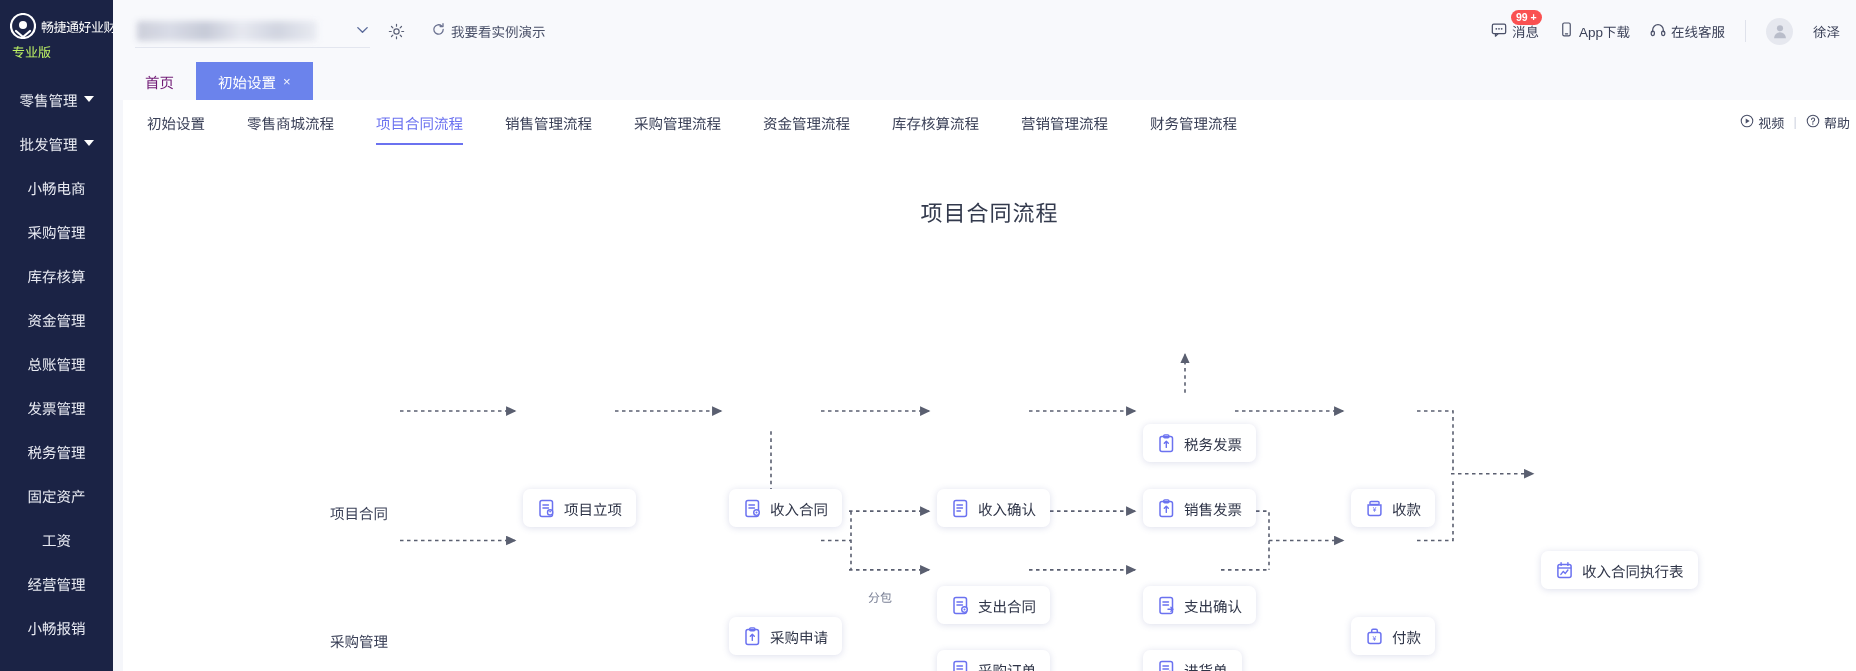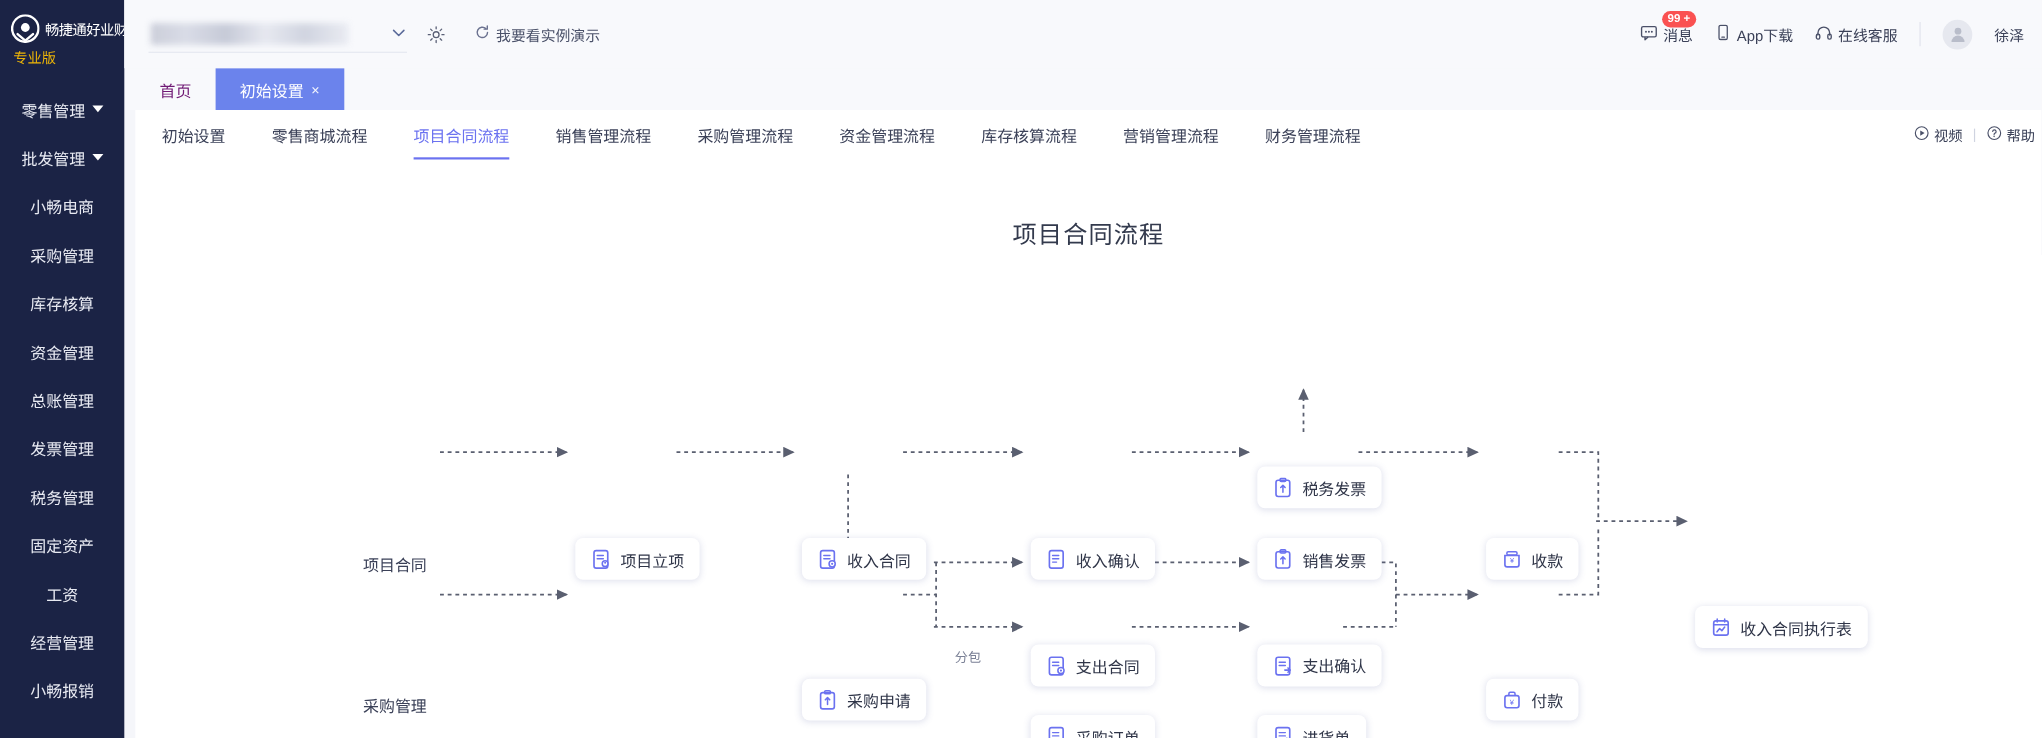--- a/index.html
+++ b/index.html
@@ -19,21 +19,21 @@
   .brand-row { display: flex; align-items: center; gap: 5px; }
   .logo-mark {
     width: 26px; height: 26px; flex: 0 0 26px; position: relative;
   }
   .logo-mark svg { display: block; }
   .brand-name {
     color: #ffffff; font-size: 13px; letter-spacing: -0.5px;
     white-space: nowrap; font-weight: 500;
   }
   .brand-sub {
-    color: #eab308; font-size: 13px; margin-top: 3px; padding-left: 2px;
+    color: #bef264; font-size: 13px; margin-top: 3px; padding-left: 2px;
     font-weight: 500;
   }
   .nav-list { padding-top: 4px; }
   .nav-item {
     height: 44px; display: flex; align-items: center; justify-content: center;
     gap: 6px; color: #e8eaf2; font-size: 14.5px; cursor: pointer;
     position: relative; white-space: nowrap;
   }
   .caret {
     width: 0; height: 0; border-left: 5px solid transparent;
@@ -476,21 +476,21 @@
                 <svg class="ic" viewBox="0 0 18 19">
                   <rect x="2.5" y="1.5" width="12.5" height="16" rx="2" fill="none" stroke="#6b72f0" stroke-width="1.5"></rect>
                   <line x1="5.4" y1="6" x2="11" y2="6" stroke="#6b72f0" stroke-width="1.3" stroke-linecap="round"></line>
                  <line x1="5.4" y1="9" x2="11" y2="9" stroke="#6b72f0" stroke-width="1.3" stroke-linecap="round"></line>
                   <circle cx="13" cy="13.6" r="2.8" fill="#fff" stroke="#6b72f0" stroke-width="1.4"></circle>
                <circle cx="13" cy="13.6" r="1" fill="#6b72f0"></circle>
                 </svg>
               </span>
               <span>支出合同</span>
             </div>
-            <div class="node" style="left: 1020px; top: 441px; font-family: Liberation Serif, serif;">
+            <div class="node" style="left: 1020px; top: 441px;">
               <span style="display: flex;">
                 <svg class="ic" viewBox="0 0 18 19">
                   <rect x="2.5" y="1.5" width="12.5" height="16" rx="2" fill="none" stroke="#6b72f0" stroke-width="1.5"></rect>
                   <line x1="5.4" y1="6" x2="11" y2="6" stroke="#6b72f0" stroke-width="1.3" stroke-linecap="round"></line>
                  <line x1="5.4" y1="9" x2="11" y2="9" stroke="#6b72f0" stroke-width="1.3" stroke-linecap="round"></line>
                   <path d="M10.5 13.2h4.8M13.4 11.2l2 2-2 2" fill="none" stroke="#6b72f0" stroke-width="1.4" stroke-linecap="round" stroke-linejoin="round"></path>
                 </svg>
               </span>
               <span>支出确认</span>
             </div>

